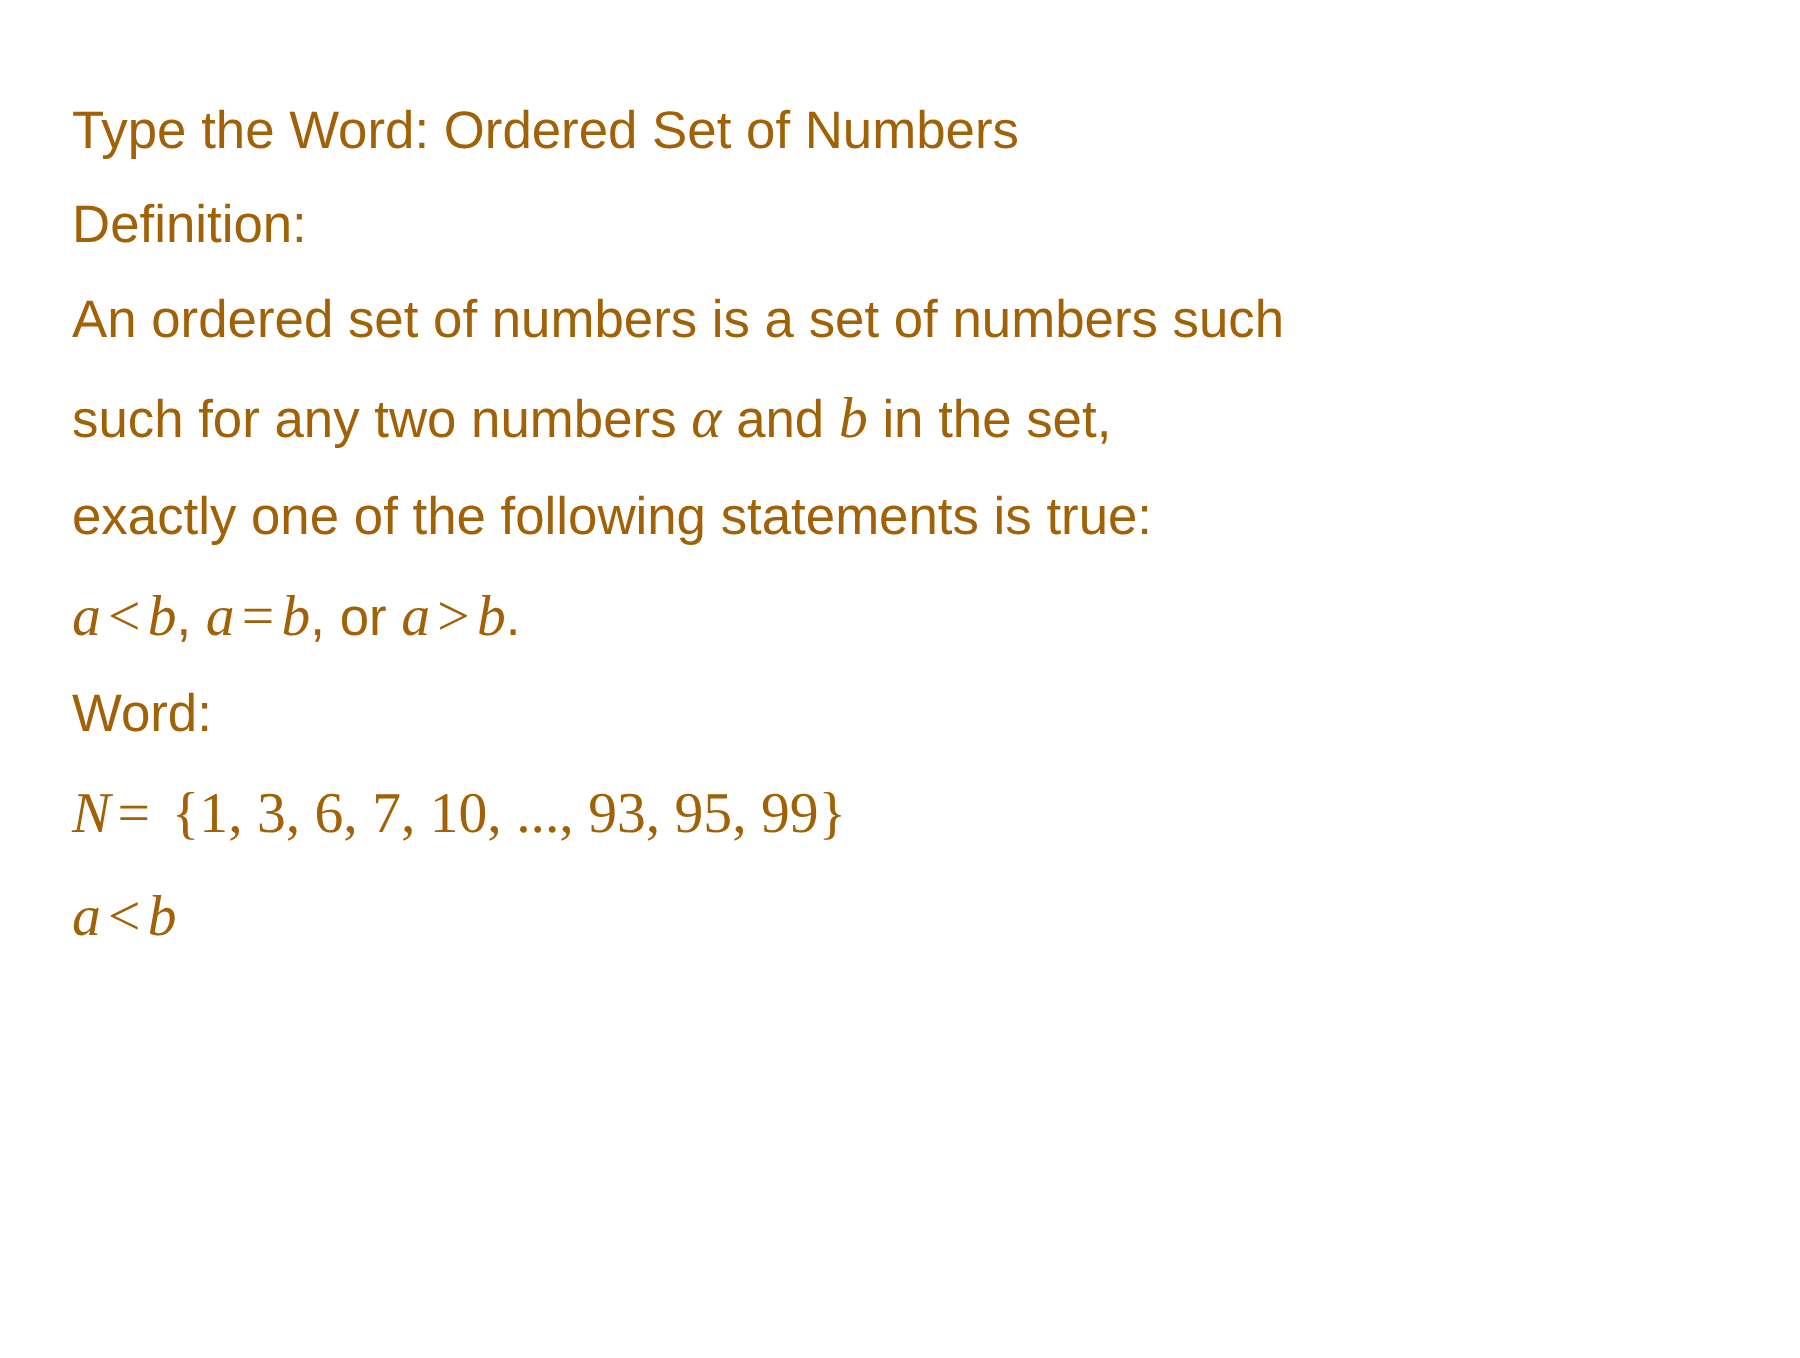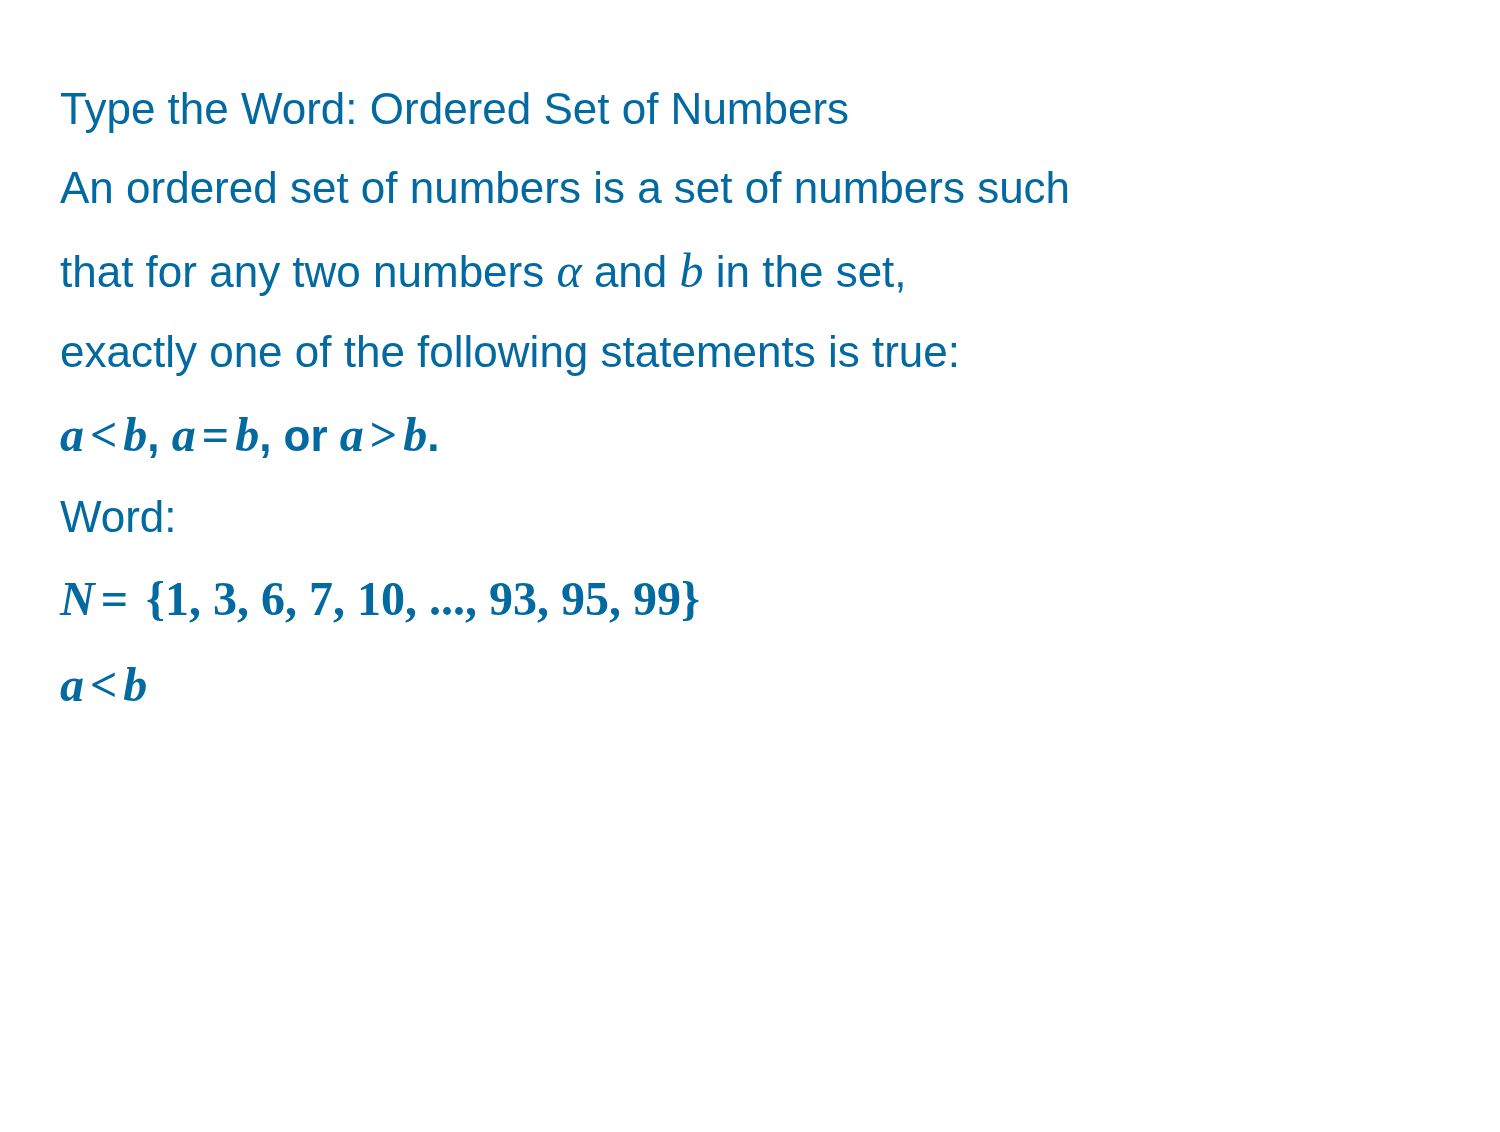--- a/index.html
+++ b/index.html
@@ -10,35 +10,34 @@
     body {
       width: 1500px;
       height: 1132px;
       background: #ffffff;
       font-family: Arial, Helvetica, sans-serif;
       padding: 72px 60px;
     }
     .content {
       font-size: 44px;
       line-height: 1.7;
-      color: #0369a1;
+      color: #a16207;
     }
     .line {
       display: block;
       margin-bottom: 4px;
     }
     .math-var {
       font-family: "Times New Roman", Times, serif;
       font-style: italic;
       font-size: 48px;
     }
     .math-formula {
       font-family: "Times New Roman", Times, serif;
       font-size: 48px;
-      font-weight: bold;
     }
     .math-formula .var {
       font-style: italic;
     }
     .math-formula .op {
       font-style: normal;
       padding: 0 6px;
     }
     .math-formula .num {
       font-style: normal;
@@ -50,25 +49,26 @@
       font-size: 44px;
     }
   </style>
 </head>
 <body>
 
 <div class="content">
 
   <span class="line">Type the Word: Ordered Set of Numbers</span>
 
+  <span class="line">Definition:</span>
 
   <span class="line">An ordered set of numbers is a set of numbers such</span>
 
   <span class="line">
-    <span>that for any two numbers </span><span class="math-var">α</span><span> and </span><span class="math-var">b</span><span> in the set,</span>
+    <span>such for any two numbers </span><span class="math-var">α</span><span> and </span><span class="math-var">b</span><span> in the set,</span>
   </span>
 
   <span class="line">exactly one of the following statements is true:</span>
 
   <span class="line math-formula">
     <span class="var">a</span><span class="op">&lt;</span><span class="var">b</span><span class="inline-text">, </span><span class="var">a</span><span class="op">=</span><span class="var">b</span><span class="inline-text">, or </span><span class="var">a</span><span class="op">&gt;</span><span class="var">b</span><span class="inline-text">.</span>
   </span>
 
   <span class="line">Word:</span>
 

